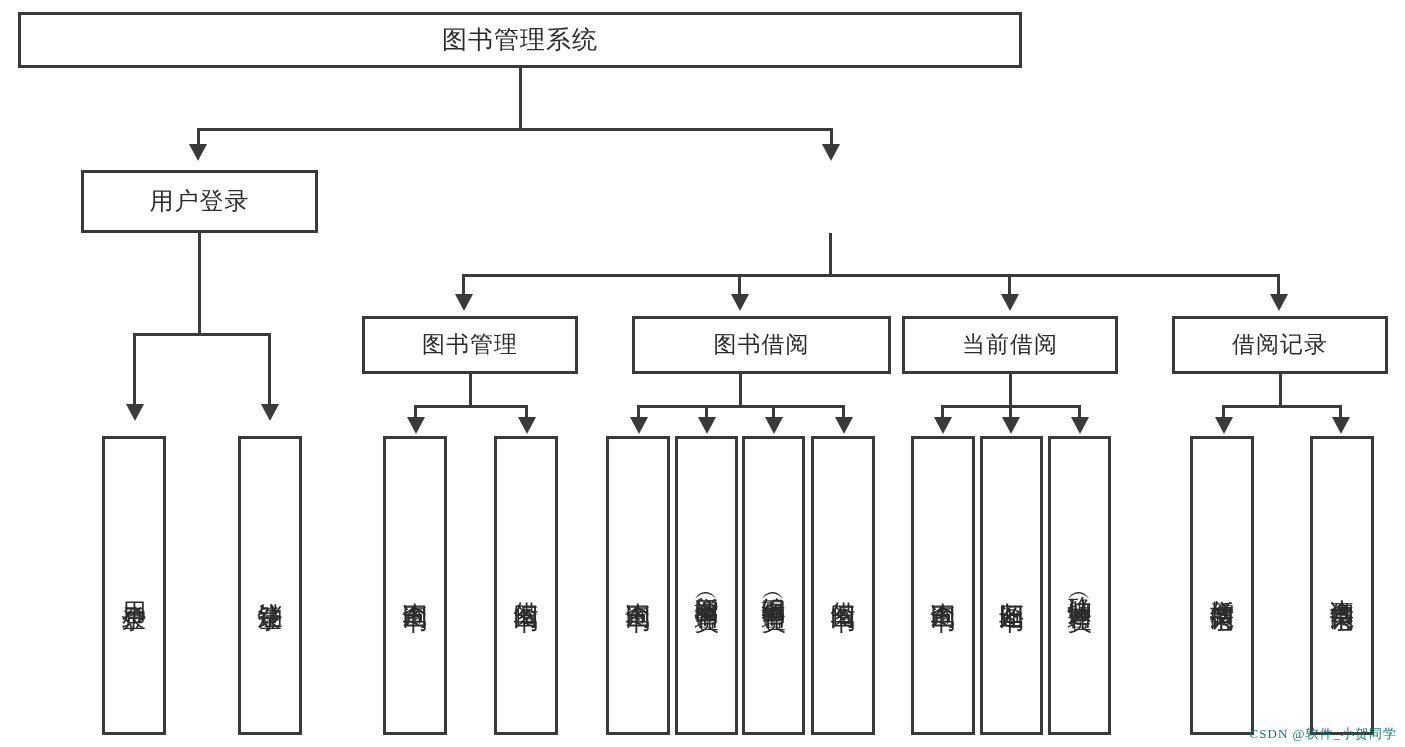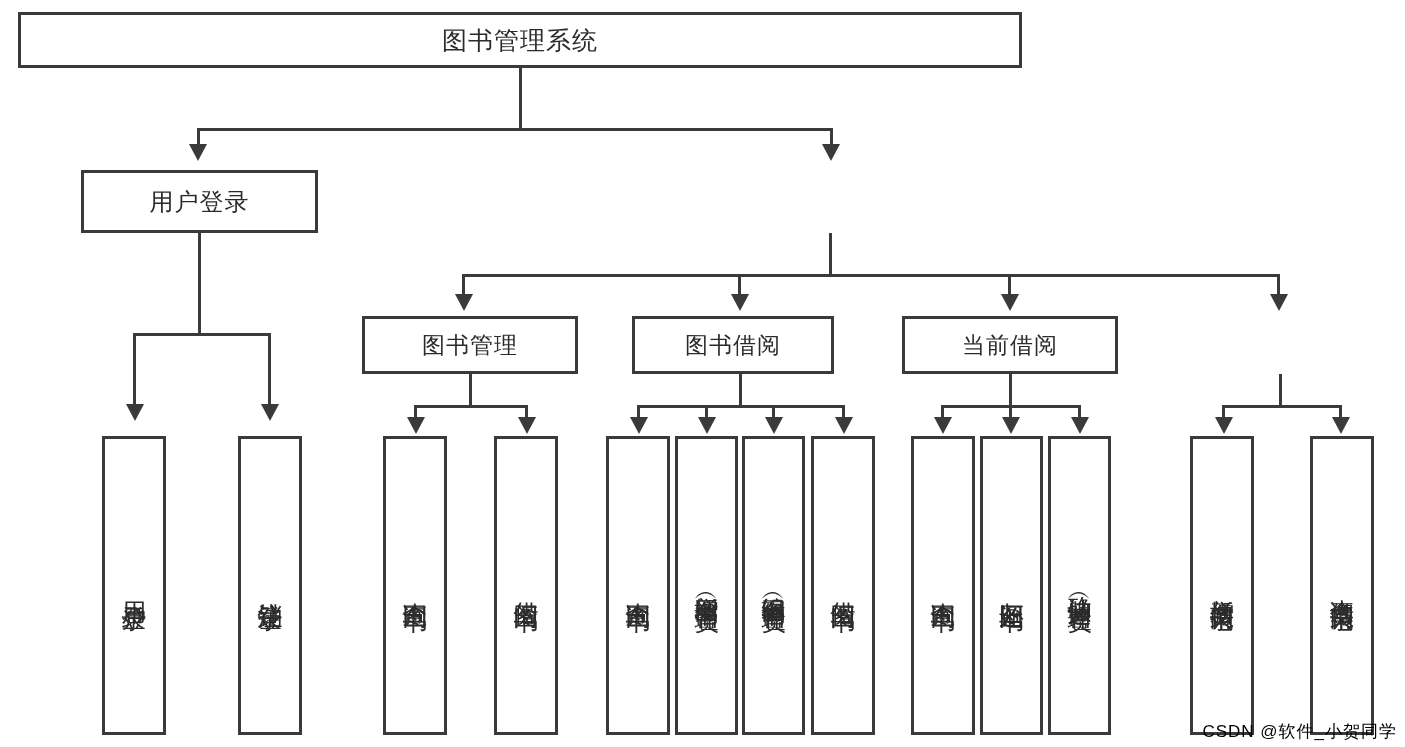--- a/index.html
+++ b/index.html
@@ -1,21 +1,21 @@
 <!DOCTYPE html>
 <html><head>
 <meta charset="utf-8">
 <title>图书管理系统 功能结构图</title>
 <style>
   html,body{margin:0;padding:0;background:#ffffff;}
   #canvas{
     position:relative;
     width:1405px;height:747px;
     background:#ffffff;
-    font-family:Liberation Sans, sans-serif;
+    font-family:Liberation Serif, serif;
     overflow:hidden;
   }
   
   .node{
     position:absolute;
     box-sizing:border-box;
     background:#ffffff;
     border:3px solid #3a3a3a;
     display:flex;
     align-items:center;
@@ -57,22 +57,22 @@
     position:absolute;
     width:0;height:0;
     border-left:9px solid transparent;
     border-right:9px solid transparent;
     border-top:17px solid #3a3a3a;
   }
   
   #watermark{
     position:absolute;
     right:8px;bottom:4px;
-    font-size:17px;
-    color:#000000;
+    font-size:13px;
+    color:#0f766e;
     letter-spacing:1px;
     white-space:nowrap;
     pointer-events:none;
   }
 </style>
 </head>
 <body>
 
 <div id="canvas">
 
@@ -113,25 +113,28 @@
 
   <div class="vline" style="left:1008px;top:274px;width:3px;height:22px;"></div>
   <div class="arrow" style="left:1001px;top:294px;"></div>
 
   <div class="vline" style="left:1277px;top:274px;width:3px;height:22px;"></div>
   <div class="arrow" style="left:1270px;top:294px;"></div>
 
   <div class="node lvl3" style="left:362px;top:316px;width:216px;height:58px;">
     <span class="lbl">图书管理</span>
   </div>
-  <div class="node lvl3" style="left:632px;top:316px;width:202px;height:58px;">
+  <div class="node lvl3" style="left:632px;top:316px;width:259px;height:58px;">
     <span class="lbl">图书借阅</span>
   </div>
   <div class="node lvl3" style="left:902px;top:316px;width:216px;height:58px;">
     <span class="lbl">当前借阅</span>
+  </div>
+  <div class="node lvl3" style="left:1172px;top:316px;width:216px;height:58px;">
+    <span class="lbl">借阅记录</span>
   </div>
 
   <div class="vline" style="left:469px;top:374px;width:3px;height:33px;"></div>
   <div class="hline" style="left:414px;top:405px;width:114px;height:3px;"></div>
   <div class="vline" style="left:414px;top:405px;width:3px;height:14px;"></div>
   <div class="arrow" style="left:407px;top:417px;"></div>
   <div class="vline" style="left:525px;top:405px;width:3px;height:14px;"></div>
   <div class="arrow" style="left:518px;top:417px;"></div>
 
   <div class="vline" style="left:739px;top:374px;width:3px;height:33px;"></div>

